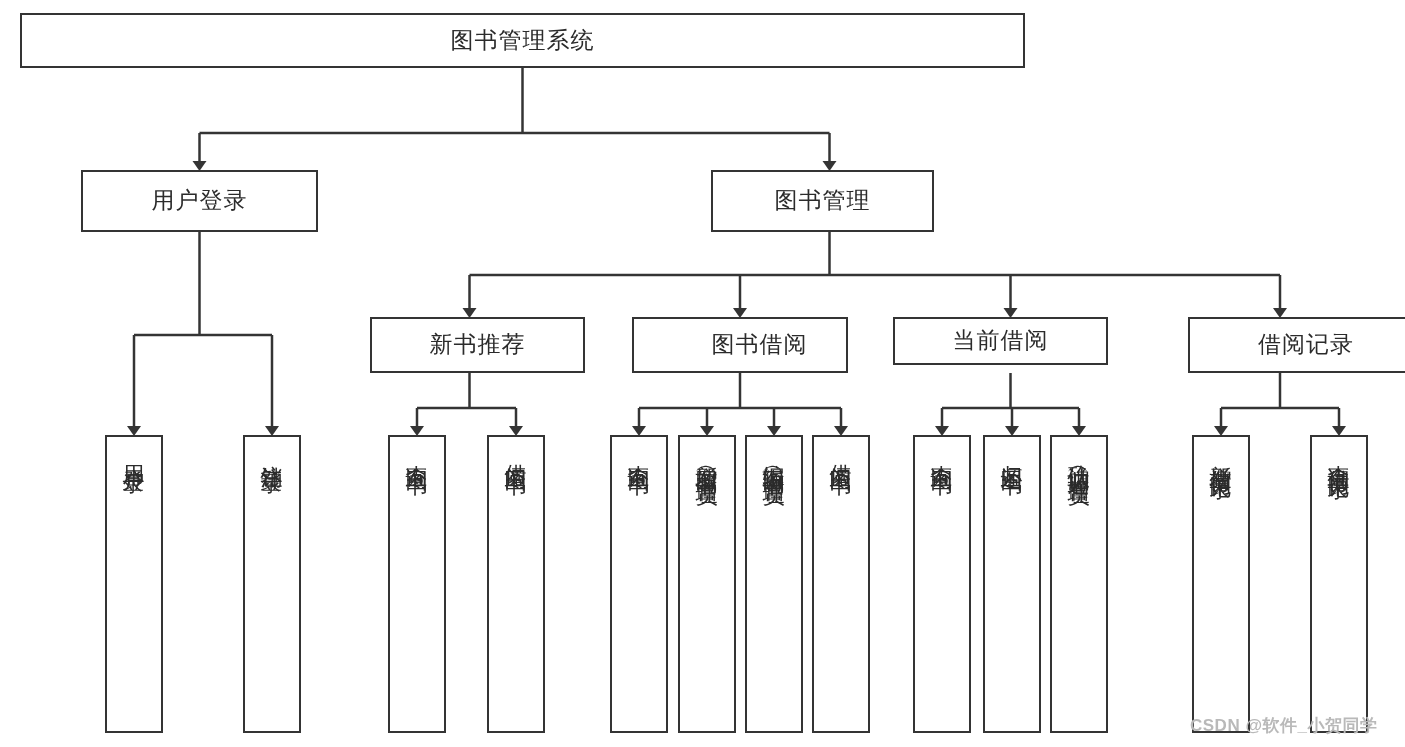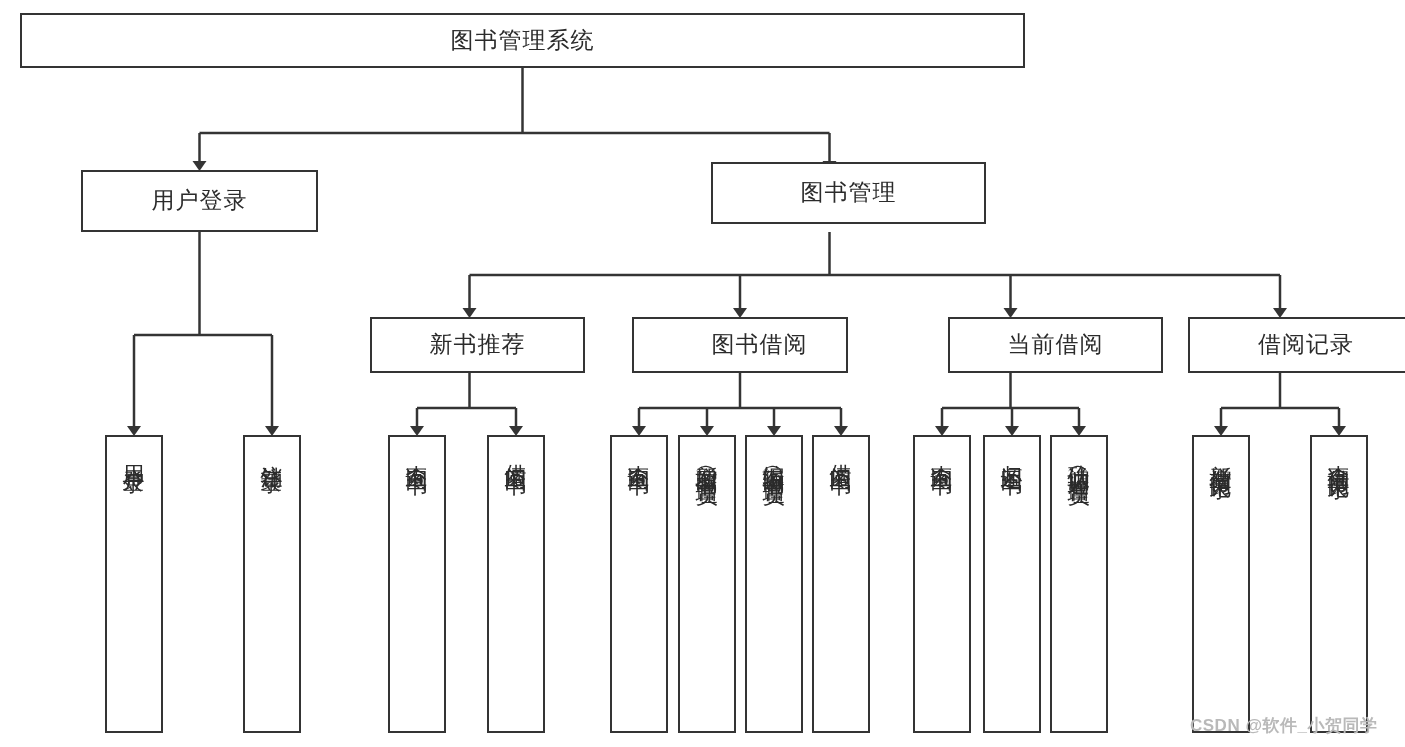--- a/index.html
+++ b/index.html
@@ -130,30 +130,30 @@
       </g>
   </svg>
 
   <div id="nodes-layer">
       <div class="node horizontal" style="left: 20px; top: 13px; width: 1005px; height: 55px;">
         <span class="hlabel">图书管理系统</span>
       </div>
       <div class="node horizontal" style="left: 81px; top: 170px; width: 237px; height: 62px;">
         <span class="hlabel">用户登录</span>
       </div>
-      <div class="node horizontal" style="left: 711px; top: 162px; width: 275px; height: 62px;">
+      <div class="node horizontal" style="left: 711px; top: 170px; width: 223px; height: 62px;">
         <span class="hlabel">图书管理</span>
       </div>
       <div class="node horizontal" style="left: 362px; top: 317px; width: 215px; height: 56px; margin-left: 8px;">
         <span class="hlabel">新书推荐</span>
       </div>
       <div class="node horizontal" style="left: 632px; top: 317px; width: 216px; height: 56px; padding-left: 39px;">
         <span class="hlabel">图书借阅</span>
       </div>
-      <div class="node horizontal" style="left: 948px; top: 317px; width: 215px; height: 56px;">
+      <div class="node horizontal" style="left: 893px; top: 317px; width: 215px; height: 48px;">
         <span class="hlabel">当前借阅</span>
       </div>
       <div class="node horizontal" style="left: 1188px; top: 317px; width: 236px; height: 56px;">
         <span class="hlabel">借阅记录</span>
       </div>
       <div class="node vertical" style="left: 105px; top: 435px; width: 58px; height: 298px;">
         <span class="vlabel">用户登录</span>
       </div>
       <div class="node vertical" style="left: 243px; top: 435px; width: 58px; height: 298px;">
         <span class="vlabel">注销登录</span>

